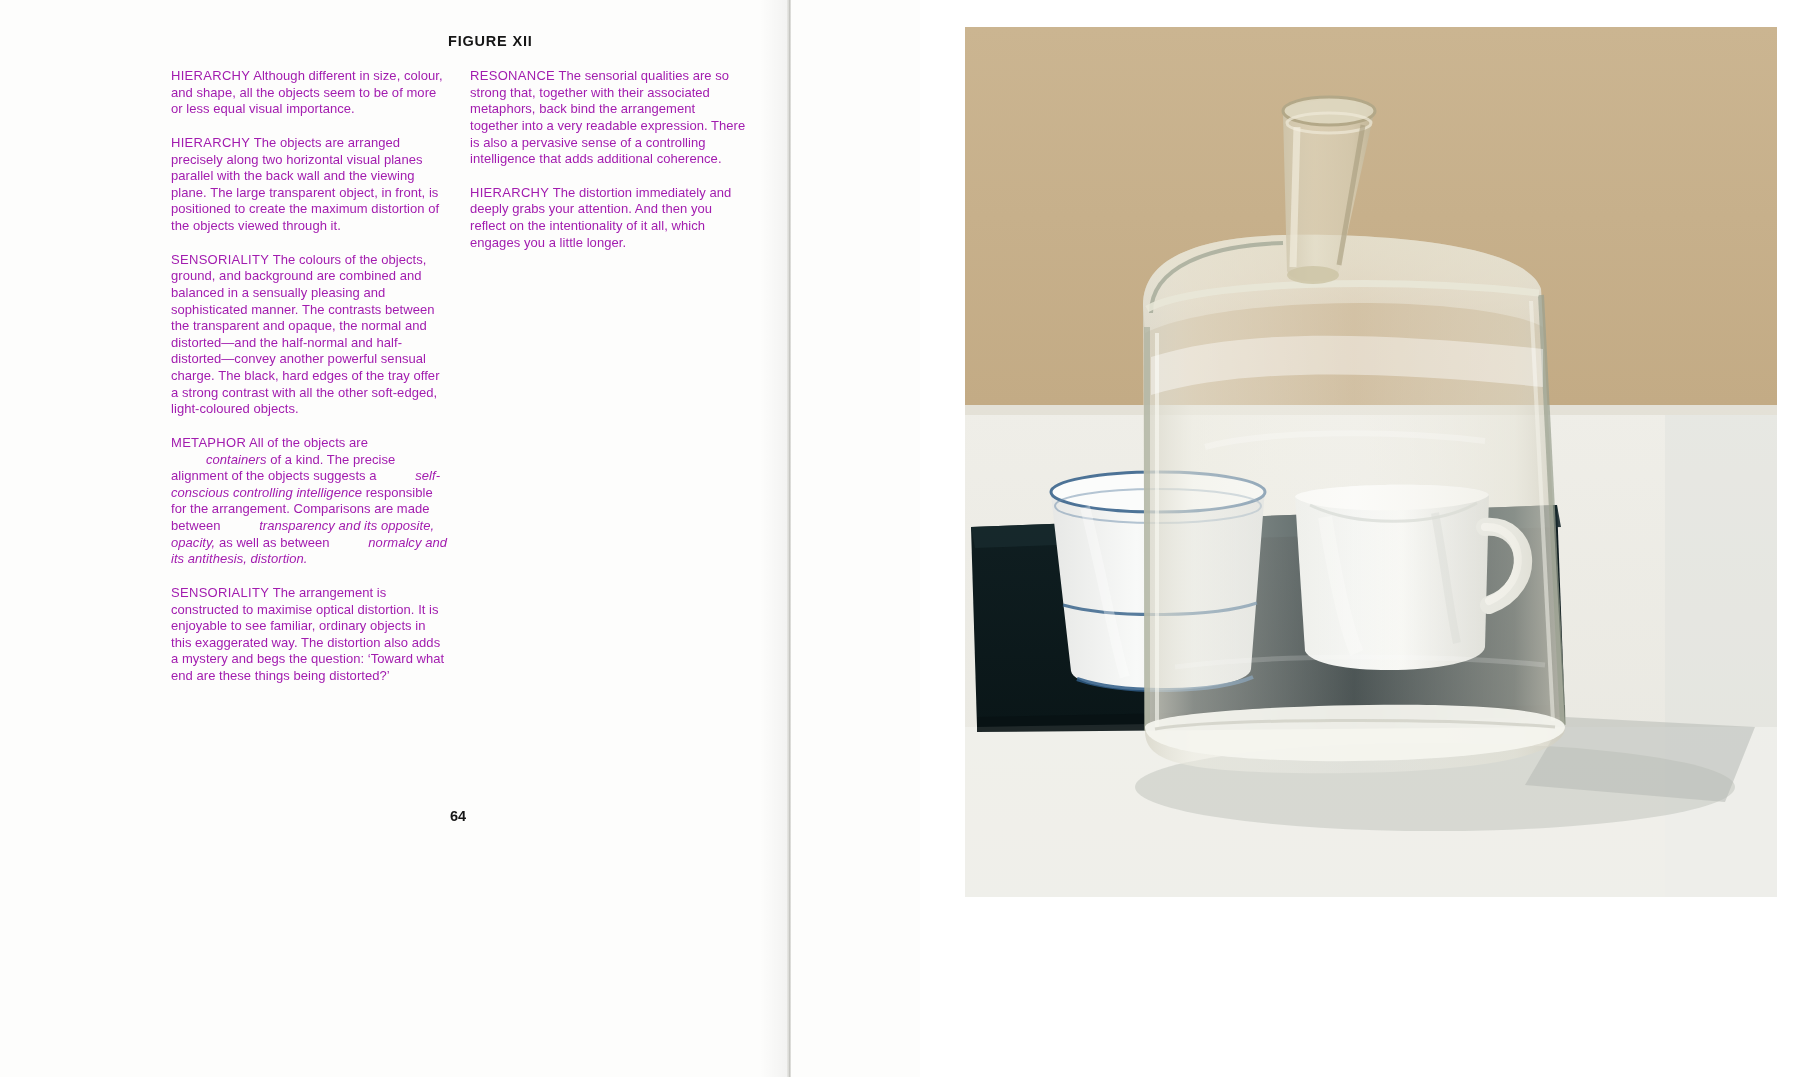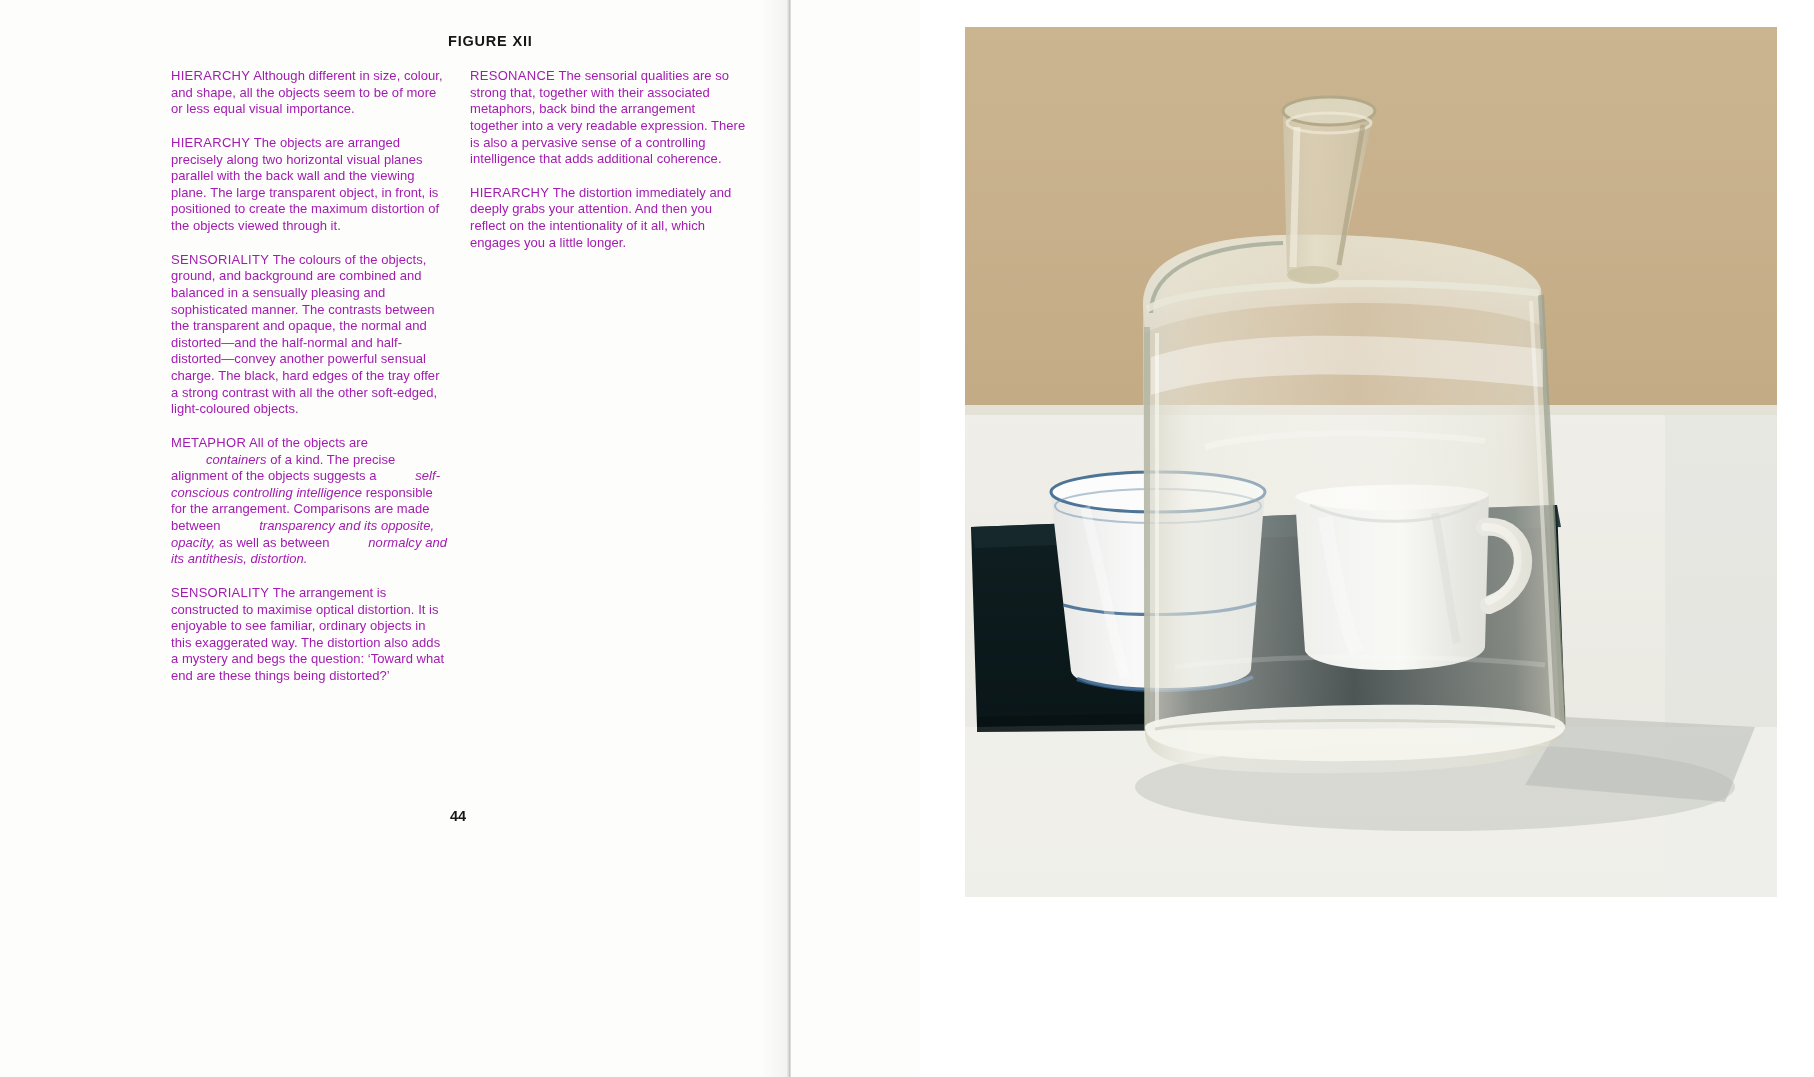--- a/index.html
+++ b/index.html
@@ -131,21 +131,21 @@
       <div class="col">
 
 
         <p><span class="lead">RESONANCE</span><span> The sensorial qualities are so strong that, together with their associated metaphors, back bind the arrangement together into a very readable expression. There is also a pervasive sense of a controlling intelligence that adds additional coherence.</span></p>
 
         <p><span class="lead">HIERARCHY</span><span> The distortion immediately and deeply grabs your attention. And then you reflect on the intentionality of it all, which engages you a little longer.</span></p>
 
       </div>
     </div>
 
-    <div class="folio">44</div>
+    <div class="folio">64</div>
 
     <div class="gutter-shadow"></div>
     <div class="gutter"></div>
   </div>
 
   <div class="page-right">
     <div class="plate">
       <svg width="812" height="870" viewBox="0 0 812 870" xmlns="http://www.w3.org/2000/svg">
         <defs>
           <linearGradient id="wallG" x1="0" y1="0" x2="0" y2="1">

